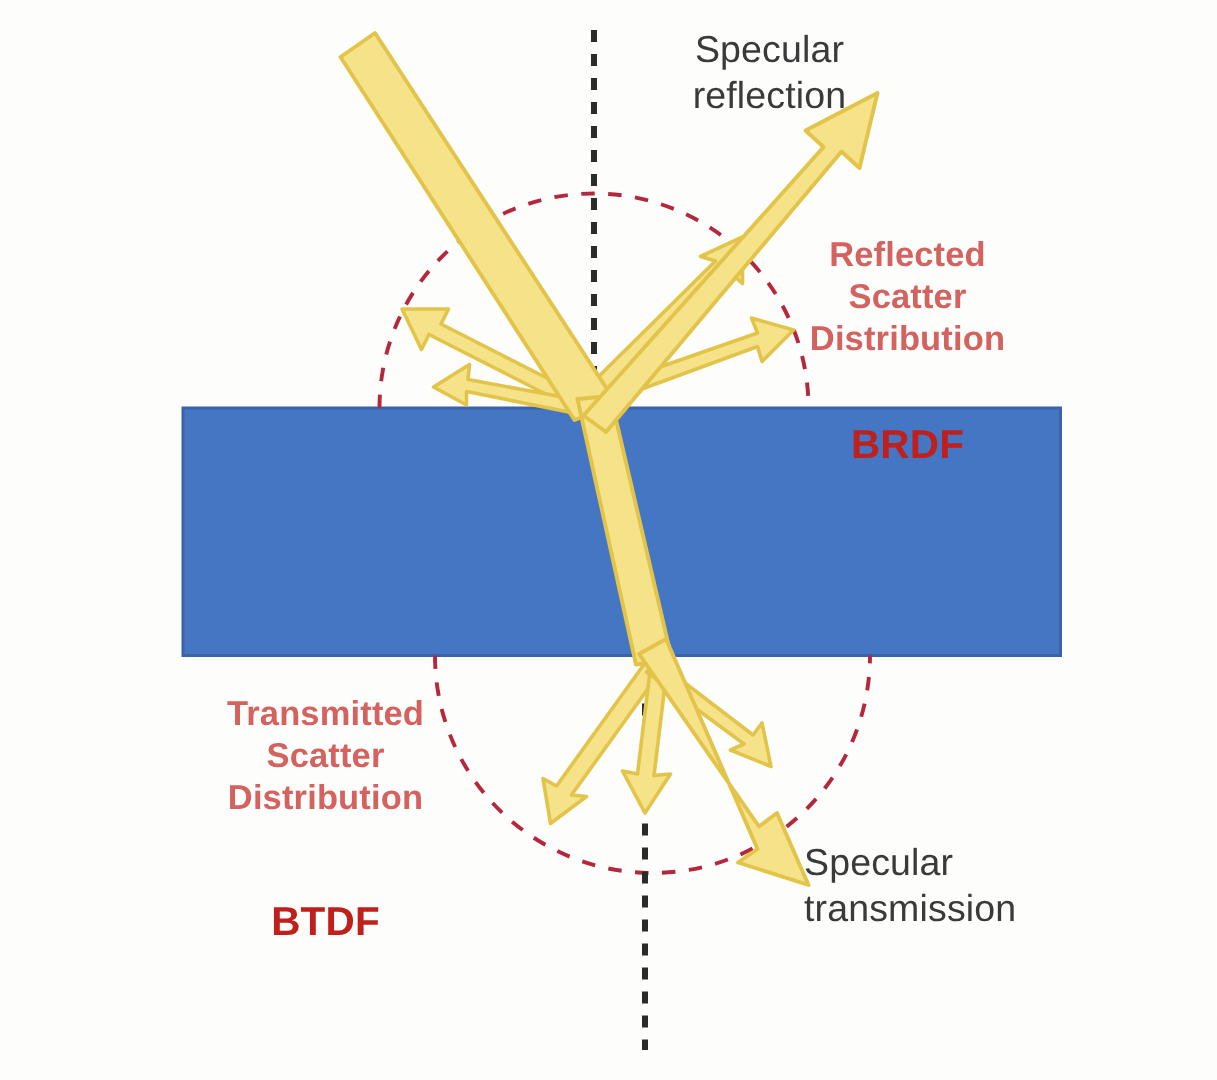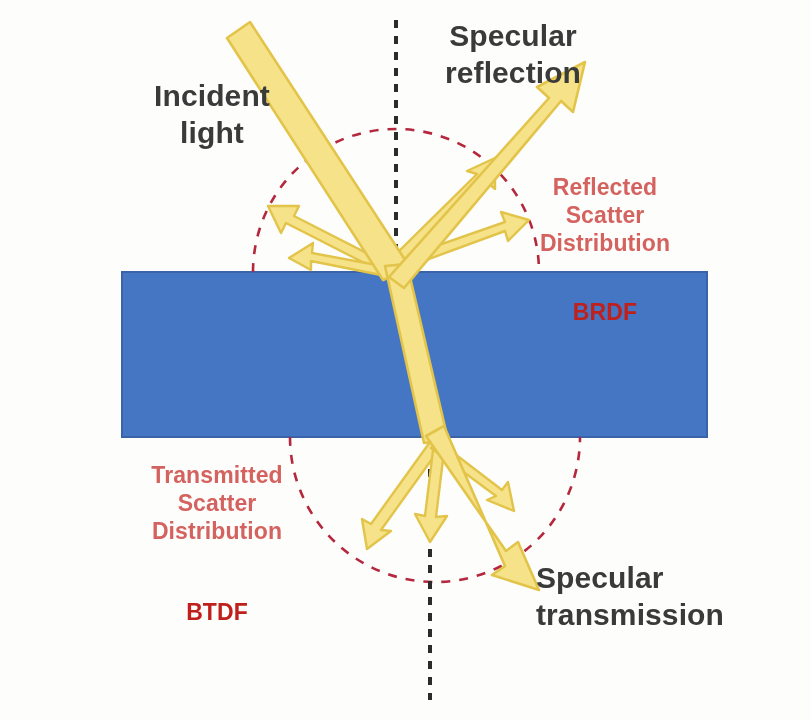--- a/index.html
+++ b/index.html
@@ -31,37 +31,37 @@
   }
   .lbl {
     position: absolute;
     text-align: center;
     line-height: 1.22;
     white-space: pre;
     letter-spacing: 0.1px;
   }
   .lbl-dark {
     color: #3a3a3a;
-    font-size: 30px;
-    font-weight: 700;
+    font-size: 25px;
+    font-weight: 400;
   }
   .lbl-red {
     color: #d4625f;
     font-size: 23px;
     font-weight: 600;
   }
   .lbl-red-strong {
     color: #c0201c;
-    font-size: 23px;
+    font-size: 27px;
     font-weight: 700;
   }
   #lbl-incident    { left: 132px; top: 78px;  width: 160px; }
   #lbl-specrefl    { left: 418px; top: 18px;  width: 190px; }
   #lbl-spectrans   { left: 536px; top: 560px; width: 200px; text-align: left; }
-  #grp-brdf        { left: 510px; top: 134px; width: 190px; }
+  #grp-brdf        { left: 510px; top: 116px; width: 190px; }
   #grp-btdf        { left: 122px; top: 422px; width: 190px; }
 </style>
 </head>
 <body>
 
 <div id="stage">
 
   <svg id="scene" viewBox="0 0 811 720">
 
     <rect x="122" y="272" width="585" height="165" fill="#4576c4" stroke="#3a63a8" stroke-width="2"></rect>
@@ -151,22 +151,20 @@
     <path d="M 426 436
              L 506 551
              L 518 542
              L 539 590
              L 492 575
              L 505 566
              L 444 426 Z" fill="#f5e289" stroke="#e3c44a" stroke-width="2.6" stroke-linejoin="round"></path>
 
   </svg>
 
-  <div class="lbl lbl-dark" id="lbl-incident">Incident
-light</div>
 
   <div class="lbl lbl-dark" id="lbl-specrefl">Specular
 reflection</div>
 
   <div class="lbl lbl-dark" id="lbl-spectrans">Specular
 transmission</div>
 
   <div class="lbl" id="grp-brdf">
     <div class="lbl-red" style="position:relative;">Reflected
 Scatter

